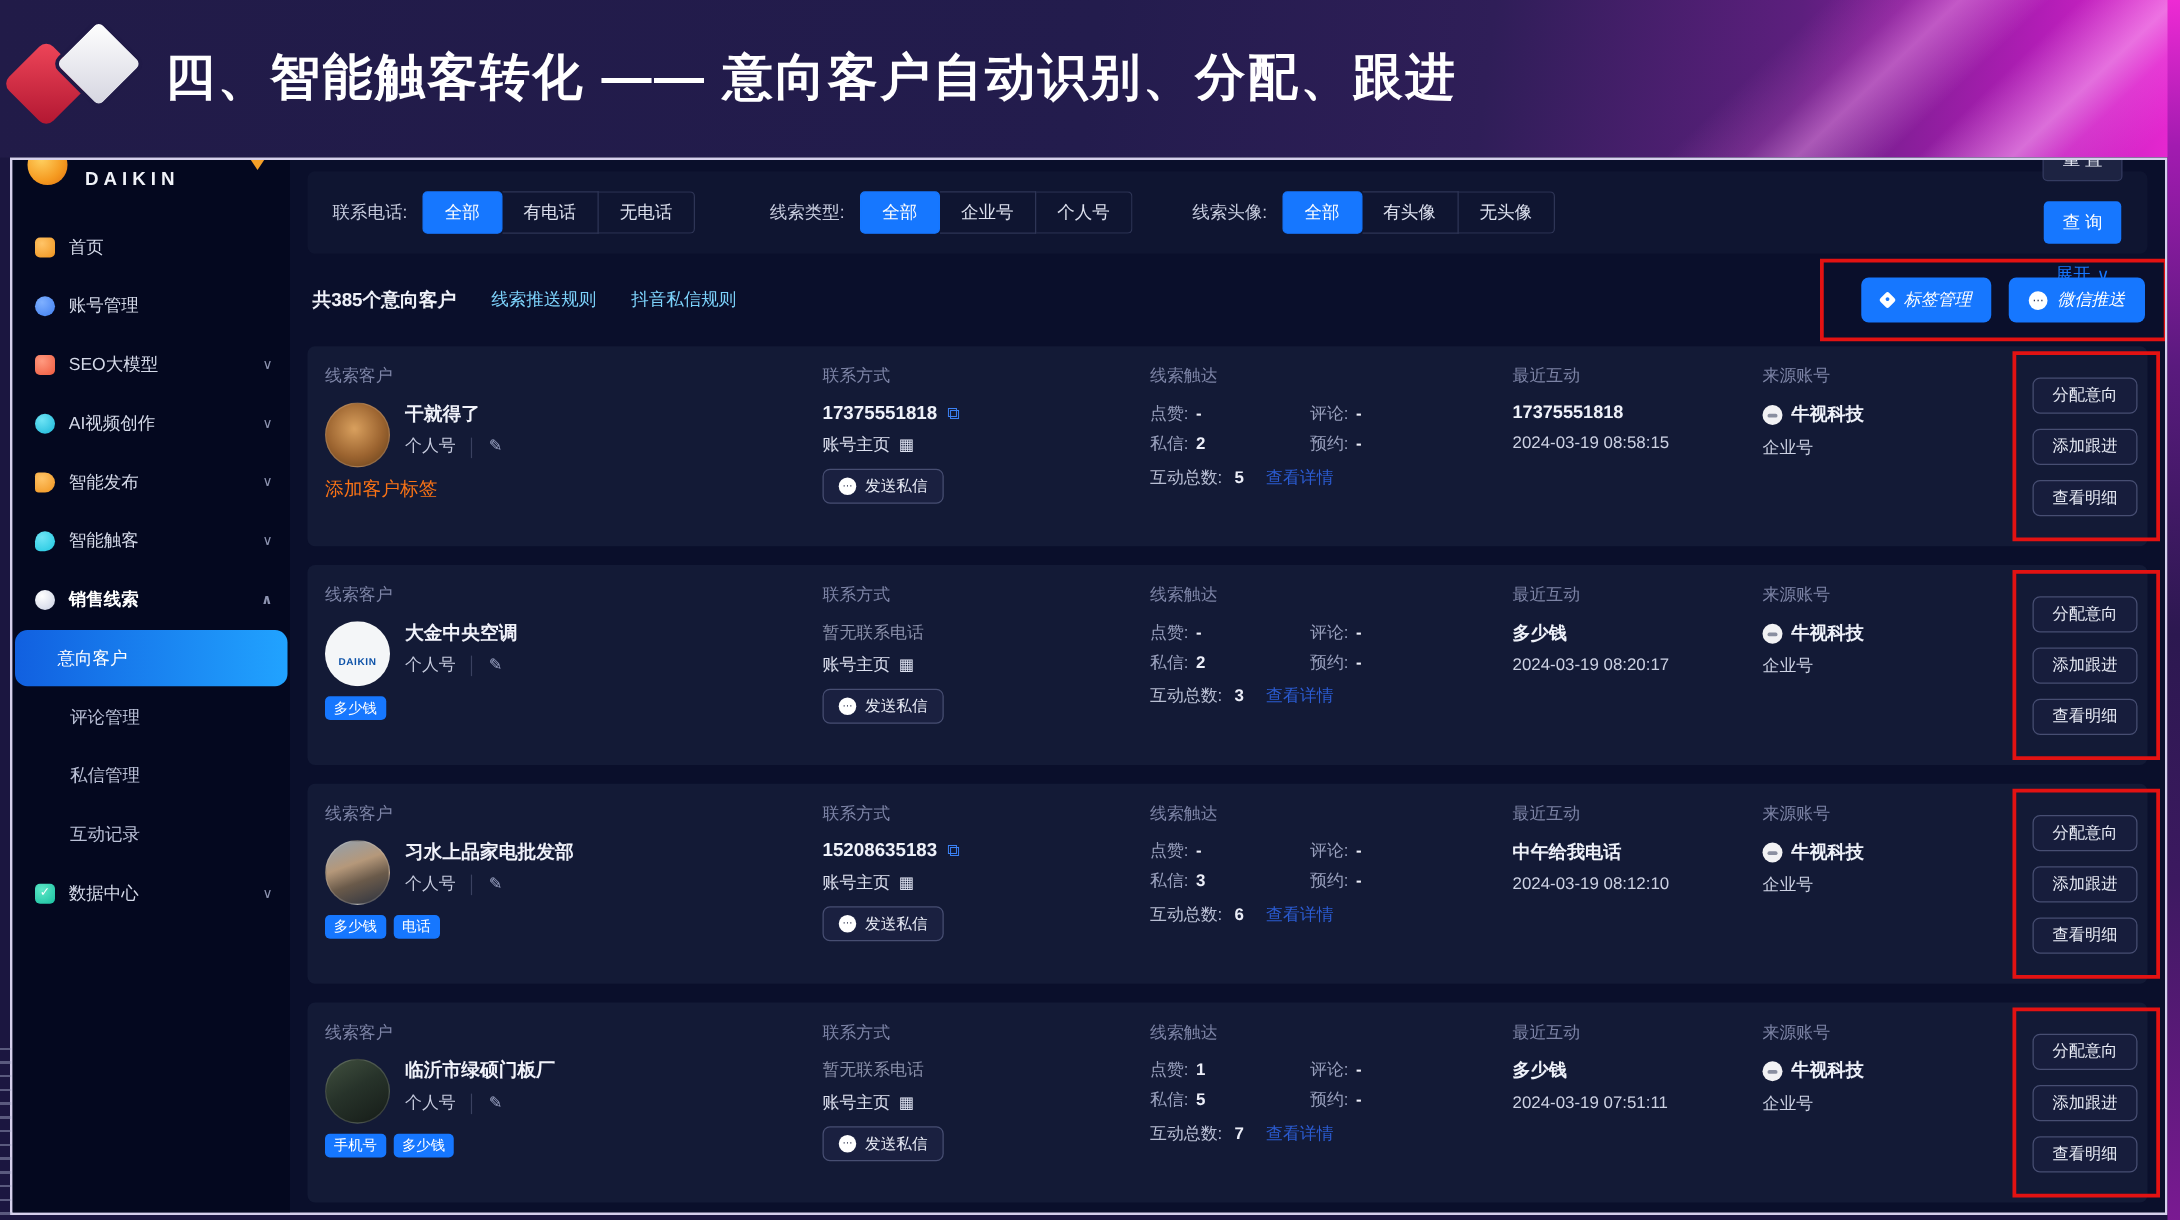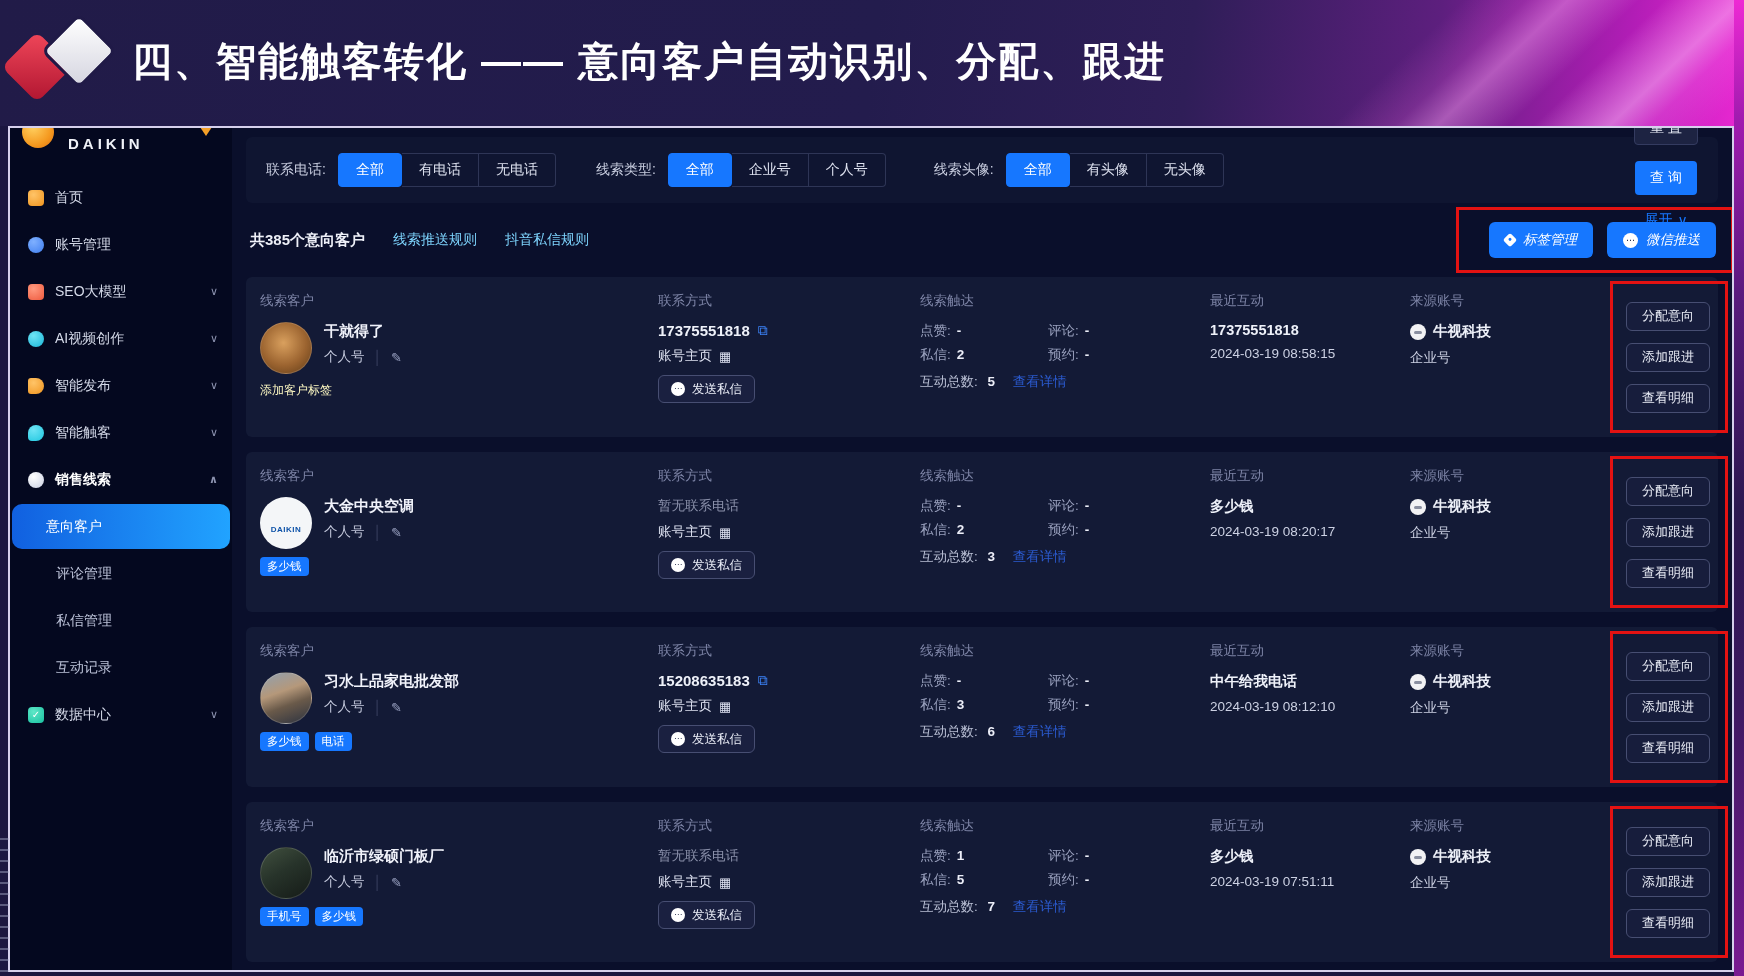--- a/index.html
+++ b/index.html
@@ -67,21 +67,21 @@
   .ico.leads { background:radial-gradient(circle at 35% 30%,#ffffff,#c9cfe2); border-radius:50%; }
   .ico.data { background:radial-gradient(circle at 35% 30%,#5fe8c8,#18c0a0); }
   .sub { height:47px; display:flex; align-items:center; padding-left:46px; font-size:14px; color:#bcc2d8; cursor:pointer; }
   .sub.active { margin:1px 2px; padding-left:34px; height:45px; border-radius:10px;
     background:linear-gradient(90deg,#1160e0,#21a3ff); color:#ffffff; }
   
   .main { flex:1; position:relative; overflow:hidden; display:flex; flex-direction:column; padding:0 14px; }
   .filter-card { margin-top:9px; height:66px; flex-shrink:0; background:#0f1531; border-radius:6px;
     display:flex; align-items:center; padding:0 20px; }
   .fgroup { display:flex; align-items:center; }
-  .fgroup.g2 { margin-left:40px; }
+  .fgroup.g2 { margin-left:60px; }
   .fgroup.g3 { margin-left:48px; }
   .flabel { font-size:14px; color:#c7ccde; margin-right:12px; white-space:nowrap; }
   .seg { display:flex; }
   .seg .opt { height:34px; padding:0 17px; display:flex; align-items:center; font-size:14px; color:#dde1ef;
     border:1px solid #2e3556; border-left:none; background:transparent; cursor:pointer; white-space:nowrap; }
   .seg .opt:first-child { border-left:1px solid #2e3556; border-radius:4px 0 0 4px; }
   .seg .opt:last-child { border-radius:0 4px 4px 0; }
   .seg .opt.active { background:#1677ff; border-color:#1677ff; border-radius:4px; color:#fff; }
   .fcontrols { margin-left:auto; display:flex; align-items:center; gap:16px;flex-direction:column; }
   .btn-dark { height:34px; padding:0 15px; background:#1d2342; border:1px solid #343b60; border-radius:4px;
@@ -112,21 +112,21 @@
   .av1 { background:radial-gradient(circle at 45% 40%,#d9a05e,#9c6430 55%,#5e3a16); }
   .av2 { background:#f4f6f8; }
   .av2 span { font-size:8px; font-weight:bold; color:#0d52a8; letter-spacing:.5px;margin-top:12px; }
   .av3 { background:linear-gradient(160deg,#90a0b0 0%,#b5987a 38%,#6a5a4a 62%,#2c3240 100%); }
   .av4 { background:linear-gradient(150deg,#41503f 0%,#27332a 45%,#151b17 100%); }
   .cname { font-size:15px; font-weight:bold; color:#f0f2fa; }
   .cline2 { margin-top:7px; font-size:13.5px; color:#c6cbde; display:flex; align-items:center; }
   .csep { color:#3a4160; margin:0 9px; }
   .editico { color:#9aa2c2; font-size:13px; cursor:pointer; }
   .tagrow { margin-top:8px; display:flex; gap:6px; align-items:center; }
-  .addtag { color:#fef9c3; font-size:12px; cursor:pointer;text-align:center; }
+  .addtag { color:#f97316; font-size:15px; cursor:pointer;text-align:center; }
   .chip { background:#1677ff; color:#fff; font-size:11.5px; padding:2px 7px; border-radius:4px; white-space:nowrap; }
   .phone { font-size:15px; font-weight:bold; color:#eef1f9; display:flex; align-items:center; gap:8px; }
   .copyico { color:#3b82f6; font-size:14px; font-weight:normal; cursor:pointer; }
   .nophone { font-size:13.5px; color:#8a90aa; }
   .homeline { margin-top:8px; font-size:13.5px; color:#dde1f0; display:flex; align-items:center; gap:7px; }
   .qrico { color:#dde1f0; font-size:13px; cursor:pointer; }
   .dmbtn { margin-top:10px; height:28px; border:1px solid #474e72; background:#1a2040; border-radius:6px;
     color:#e8ebf5; font-size:12.5px; display:inline-flex; align-items:center; gap:7px; padding:0 12px; cursor:pointer; }
   .dmbtn .circ-dots { width:14px; height:14px; font-size:8px; }
   .statgrid { display:grid; grid-template-columns:128px auto; row-gap:6px; font-size:13.5px; }

